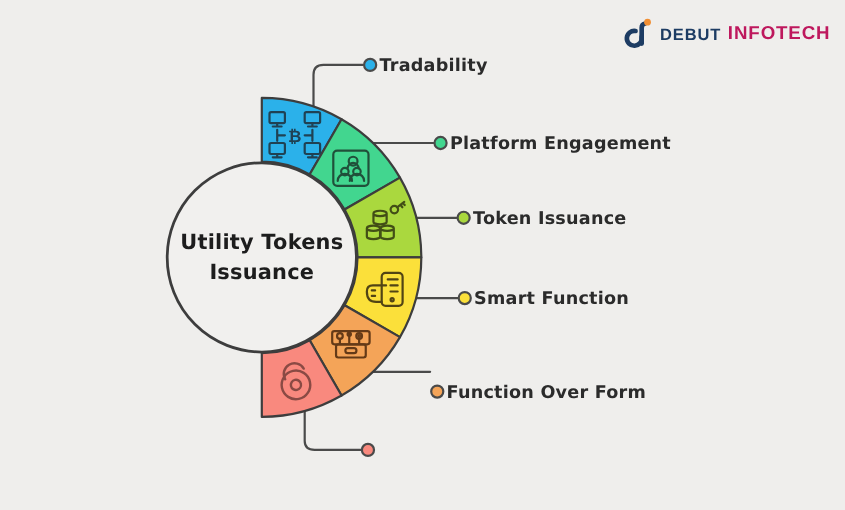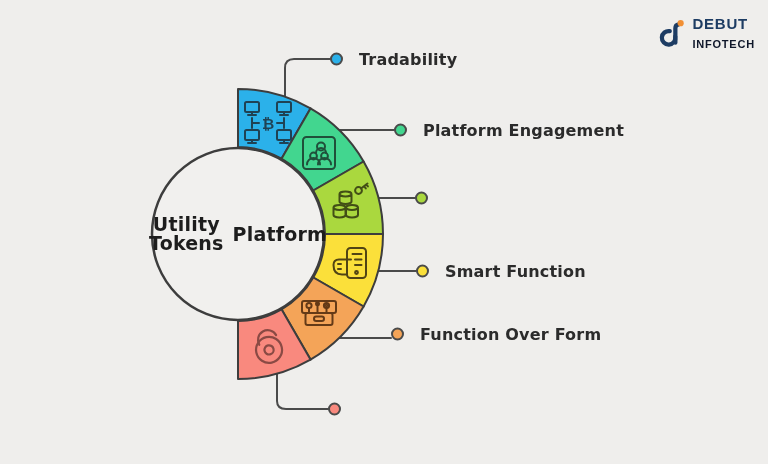--- a/index.html
+++ b/index.html
@@ -7,45 +7,45 @@
     width:768px;height:464px;
     background:#efeeec;
     position:relative;
     overflow:hidden;
     font-family:"DejaVu Sans", sans-serif;
   }
   .stage{position:absolute;inset:0;}
   svg.diagram{position:absolute;left:0;top:0;}
   .center-label{
     position:absolute;left:152px;top:148px;width:172px;height:172px;
-    display:flex;flex-direction:row;align-items:center;justify-content:center;
+    display:flex;flex-direction:column;align-items:center;justify-content:center;
     gap:9px;text-align:center;pointer-events:none;
   }
   .center-label span{
     font-size:19px;font-weight:700;color:#1d1d1d;line-height:1;letter-spacing:.2px;
   }
   .callout{
-    position:absolute;display:flex;align-items:center;gap:16px;
+    position:absolute;display:flex;align-items:center;gap:2px;
     transform:translateY(-50%);white-space:nowrap;
   }
   .dot{
     width:9px;height:9px;border-radius:50%;
     border:2.5px solid #4a4a4a;flex:0 0 auto;background:#ccc;
   }
   .callout-text{
     font-size:16px;font-weight:600;color:#2b2b2b;letter-spacing:.2px;
   }
   .logo{
     position:absolute;top:15px;right:13px;
     display:flex;align-items:center;gap:7px;
     font-family:"Liberation Sans", sans-serif;
   }
-  .logo-text{display:flex;align-items:flex-start;gap:6px;flex-direction:column;}
+  .logo-text{display:flex;align-items:flex-end;gap:6px;}
   .logo-first{font-size:15px;font-weight:700;letter-spacing:.8px;color:#1d3c63;}
-  .logo-second{font-size:11px;font-weight:700;letter-spacing:.8px;color:#0f172a;}
+  .logo-second{font-size:17px;font-weight:700;letter-spacing:.8px;color:#be185d;}
 </style>
 </head>
 <body>
 
 <div class="stage">
 
   <svg class="diagram" width="768" height="464" viewBox="0 0 768 464">
 
     <g stroke="#4a4a4a" stroke-width="2" fill="none" stroke-linecap="round">
       <path d="M285,100 L285,68 Q285,59 294,59 L330,59"></path>
@@ -135,39 +135,40 @@
       <circle cx="0" cy="5" r="13"></circle>
       <circle cx="0" cy="5" r="4.6"></circle>
       <path d="M-8.5,-2 A9,9 0 1 1 10,-8"></path>
     </g>
 
     <circle cx="238" cy="234" r="86" fill="#f1f0ee" stroke="#3d3d3d" stroke-width="2.5"></circle>
   </svg>
 
   <div class="center-label">
     <span>Utility Tokens</span>
-    <span>Platform</span>
+    <span>Issuance</span>
   </div>
 
   <div class="callout" style="left:330px;top:59px">
     <span class="dot" style="background: rgb(43, 177, 234);"></span>
     <span class="callout-text">Tradability</span>
   </div>
   <div class="callout" style="left:394px;top:130px">
     <span class="dot" style="background: rgb(66, 214, 143);"></span>
     <span class="callout-text">Platform Engagement</span>
   </div>
   <div class="callout" style="left:415px;top:198px">
     <span class="dot" style="background: rgb(170, 216, 62);"></span>
+    <span class="callout-text">Token Issuance</span>
   </div>
   <div class="callout" style="left:416px;top:271px">
     <span class="dot" style="background: rgb(251, 224, 58);"></span>
     <span class="callout-text">Smart Function</span>
   </div>
-  <div class="callout" style="left:391px;top:334px">
+  <div class="callout" style="left:391px;top:356px">
     <span class="dot" style="background: rgb(244, 164, 88);"></span>
     <span class="callout-text">Function Over Form</span>
   </div>
   <div class="callout" style="left:328px;top:409px">
     <span class="dot" style="background: rgb(249, 137, 126);"></span>
   </div>
 
   <div class="logo">
     <svg width="27" height="30" viewBox="0 0 28 30">
       <path d="M17.9,18.8 A7,7 0 1 1 12.2,13.1" fill="none" stroke="#1d3c63" stroke-width="4.4" stroke-linecap="round"></path>

